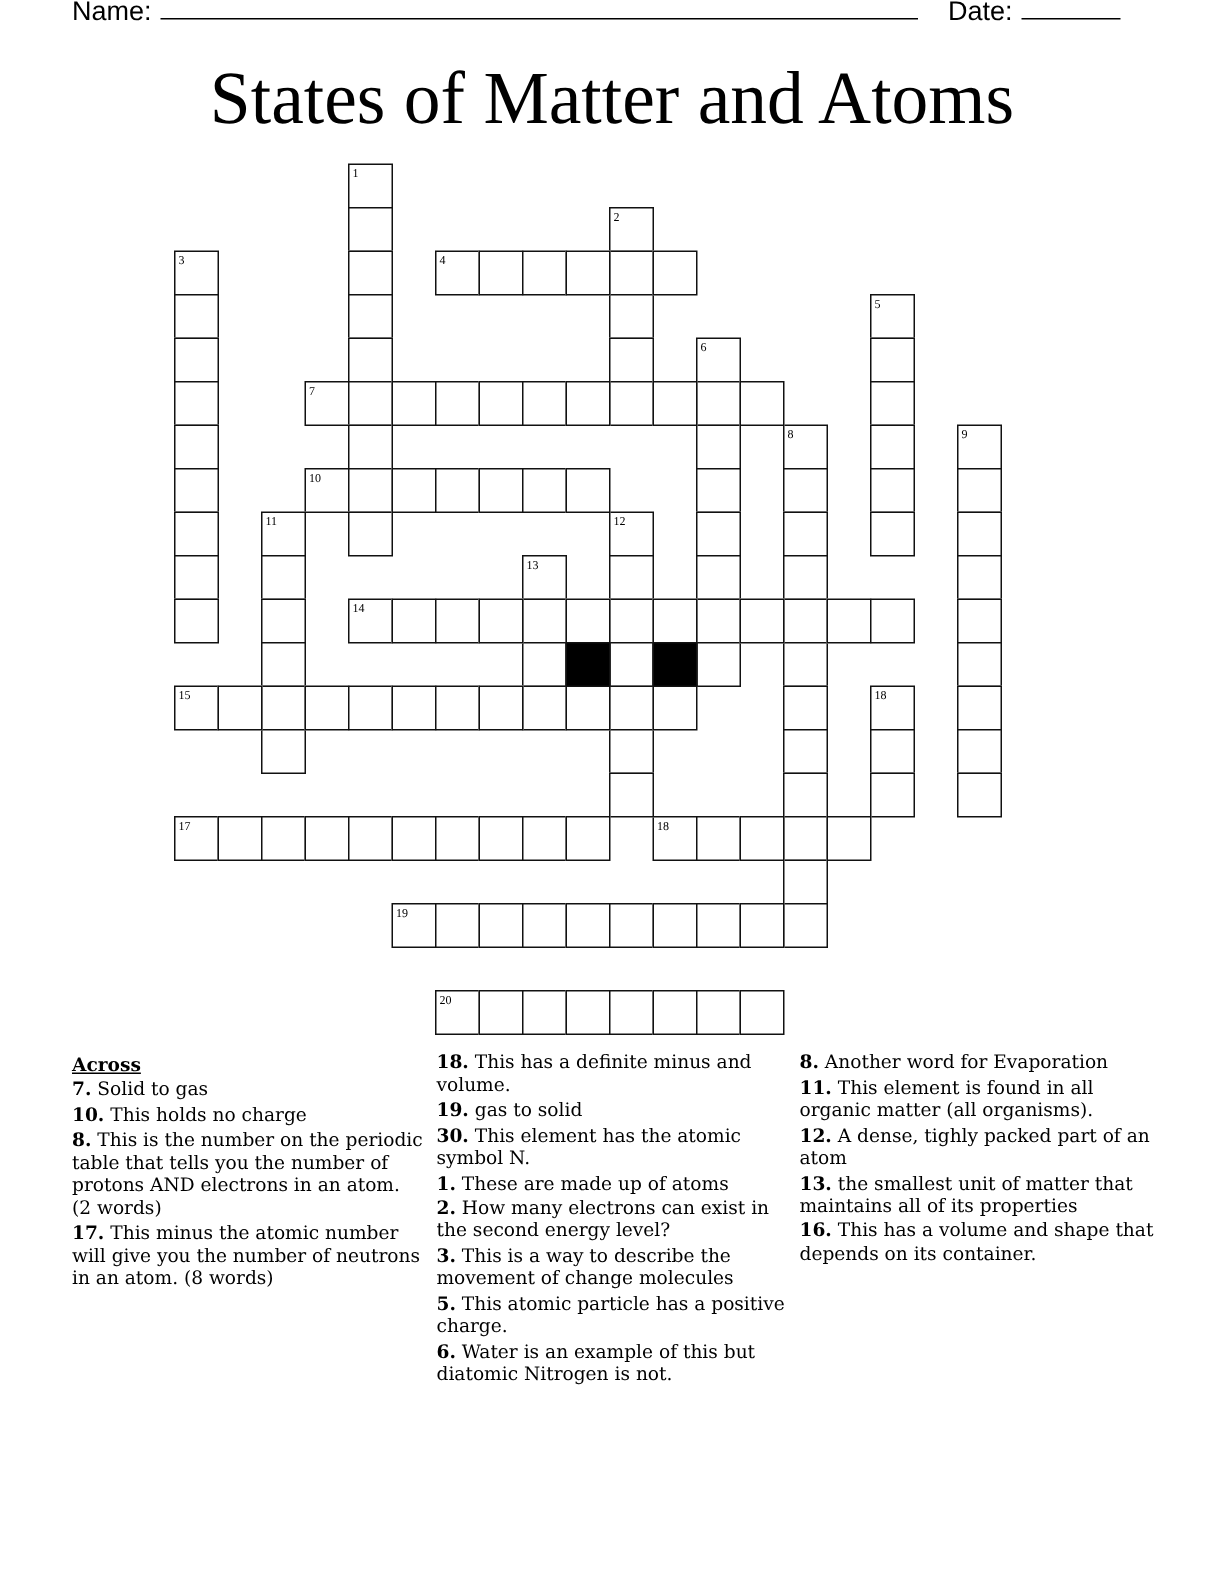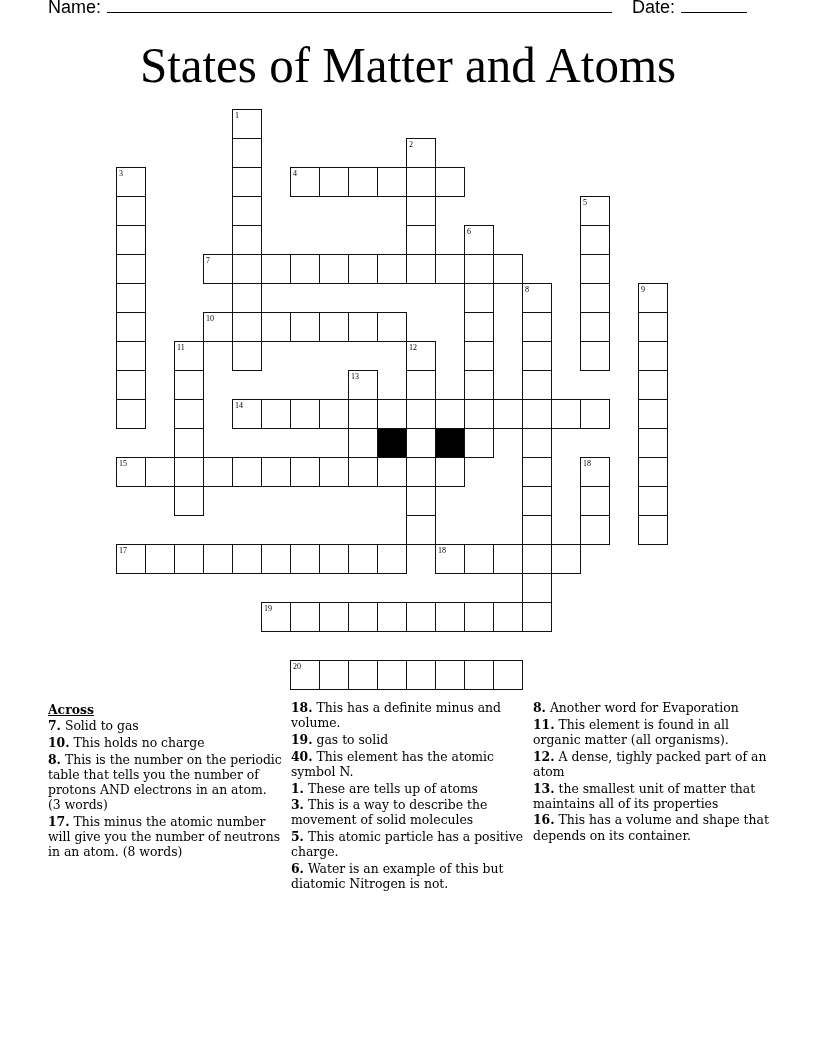--- a/index.html
+++ b/index.html
@@ -240,29 +240,30 @@
     <div class="cell" style="left: 377px; top: 551px;"></div>
     <div class="cell black" style="left: 261px; top: 319px;"></div>
     <div class="cell black" style="left: 319px; top: 319px;"></div>
   </div>
 
 <div class="clues">
   <div class="clue-col c1">
     <div class="heading">Across</div>
     <div class="clue"><span class="n">7.</span> <span>Solid to gas</span></div>
     <div class="clue"><span class="n">10.</span> <span>This holds no charge</span></div>
-    <div class="clue"><span class="n">8.</span> <span>This is the number on the periodic table that tells you the number of protons AND electrons in an atom. (3 words)</span></div>
+    <div class="clue"><span class="n">8.</span> <span>This is the number on the periodic table that tells you the number of protons AND electrons in an atom. (2 words)</span></div>
     <div class="clue"><span class="n">17.</span> <span>This minus the atomic number will give you the number of neutrons in an atom. (8 words)</span></div>
   </div>
   <div class="clue-col c2">
     <div class="clue"><span class="n">18.</span> <span>This has a definite minus and volume.</span></div>
     <div class="clue"><span class="n">19.</span> <span>gas to solid</span></div>
-    <div class="clue"><span class="n">40.</span> <span>This element has the atomic symbol N.</span></div>
-    <div class="clue"><span class="n">1.</span> <span>These are tells up of atoms</span></div>
-    <div class="clue"><span class="n">3.</span> <span>This is a way to describe the movement of solid molecules</span></div>
+    <div class="clue"><span class="n">30.</span> <span>This element has the atomic symbol N.</span></div>
+    <div class="clue"><span class="n">1.</span> <span>These are made up of atoms</span></div>
+    <div class="clue"><span class="n">2.</span> <span>How many electrons can exist in the second energy level?</span></div>
+    <div class="clue"><span class="n">3.</span> <span>This is a way to describe the movement of change molecules</span></div>
     <div class="clue"><span class="n">5.</span> <span>This atomic particle has a positive charge.</span></div>
     <div class="clue"><span class="n">6.</span> <span>Water is an example of this but diatomic Nitrogen is not.</span></div>
   </div>
   <div class="clue-col c3">
     <div class="clue"><span class="n">8.</span> <span>Another word for Evaporation</span></div>
     <div class="clue"><span class="n">11.</span> <span>This element is found in all organic matter (all organisms).</span></div>
     <div class="clue"><span class="n">12.</span> <span>A dense, tighly packed part of an atom</span></div>
     <div class="clue"><span class="n">13.</span> <span>the smallest unit of matter that maintains all of its properties</span></div>
     <div class="clue"><span class="n">16.</span> <span>This has a volume and shape that depends on its container.</span></div>
   </div>

